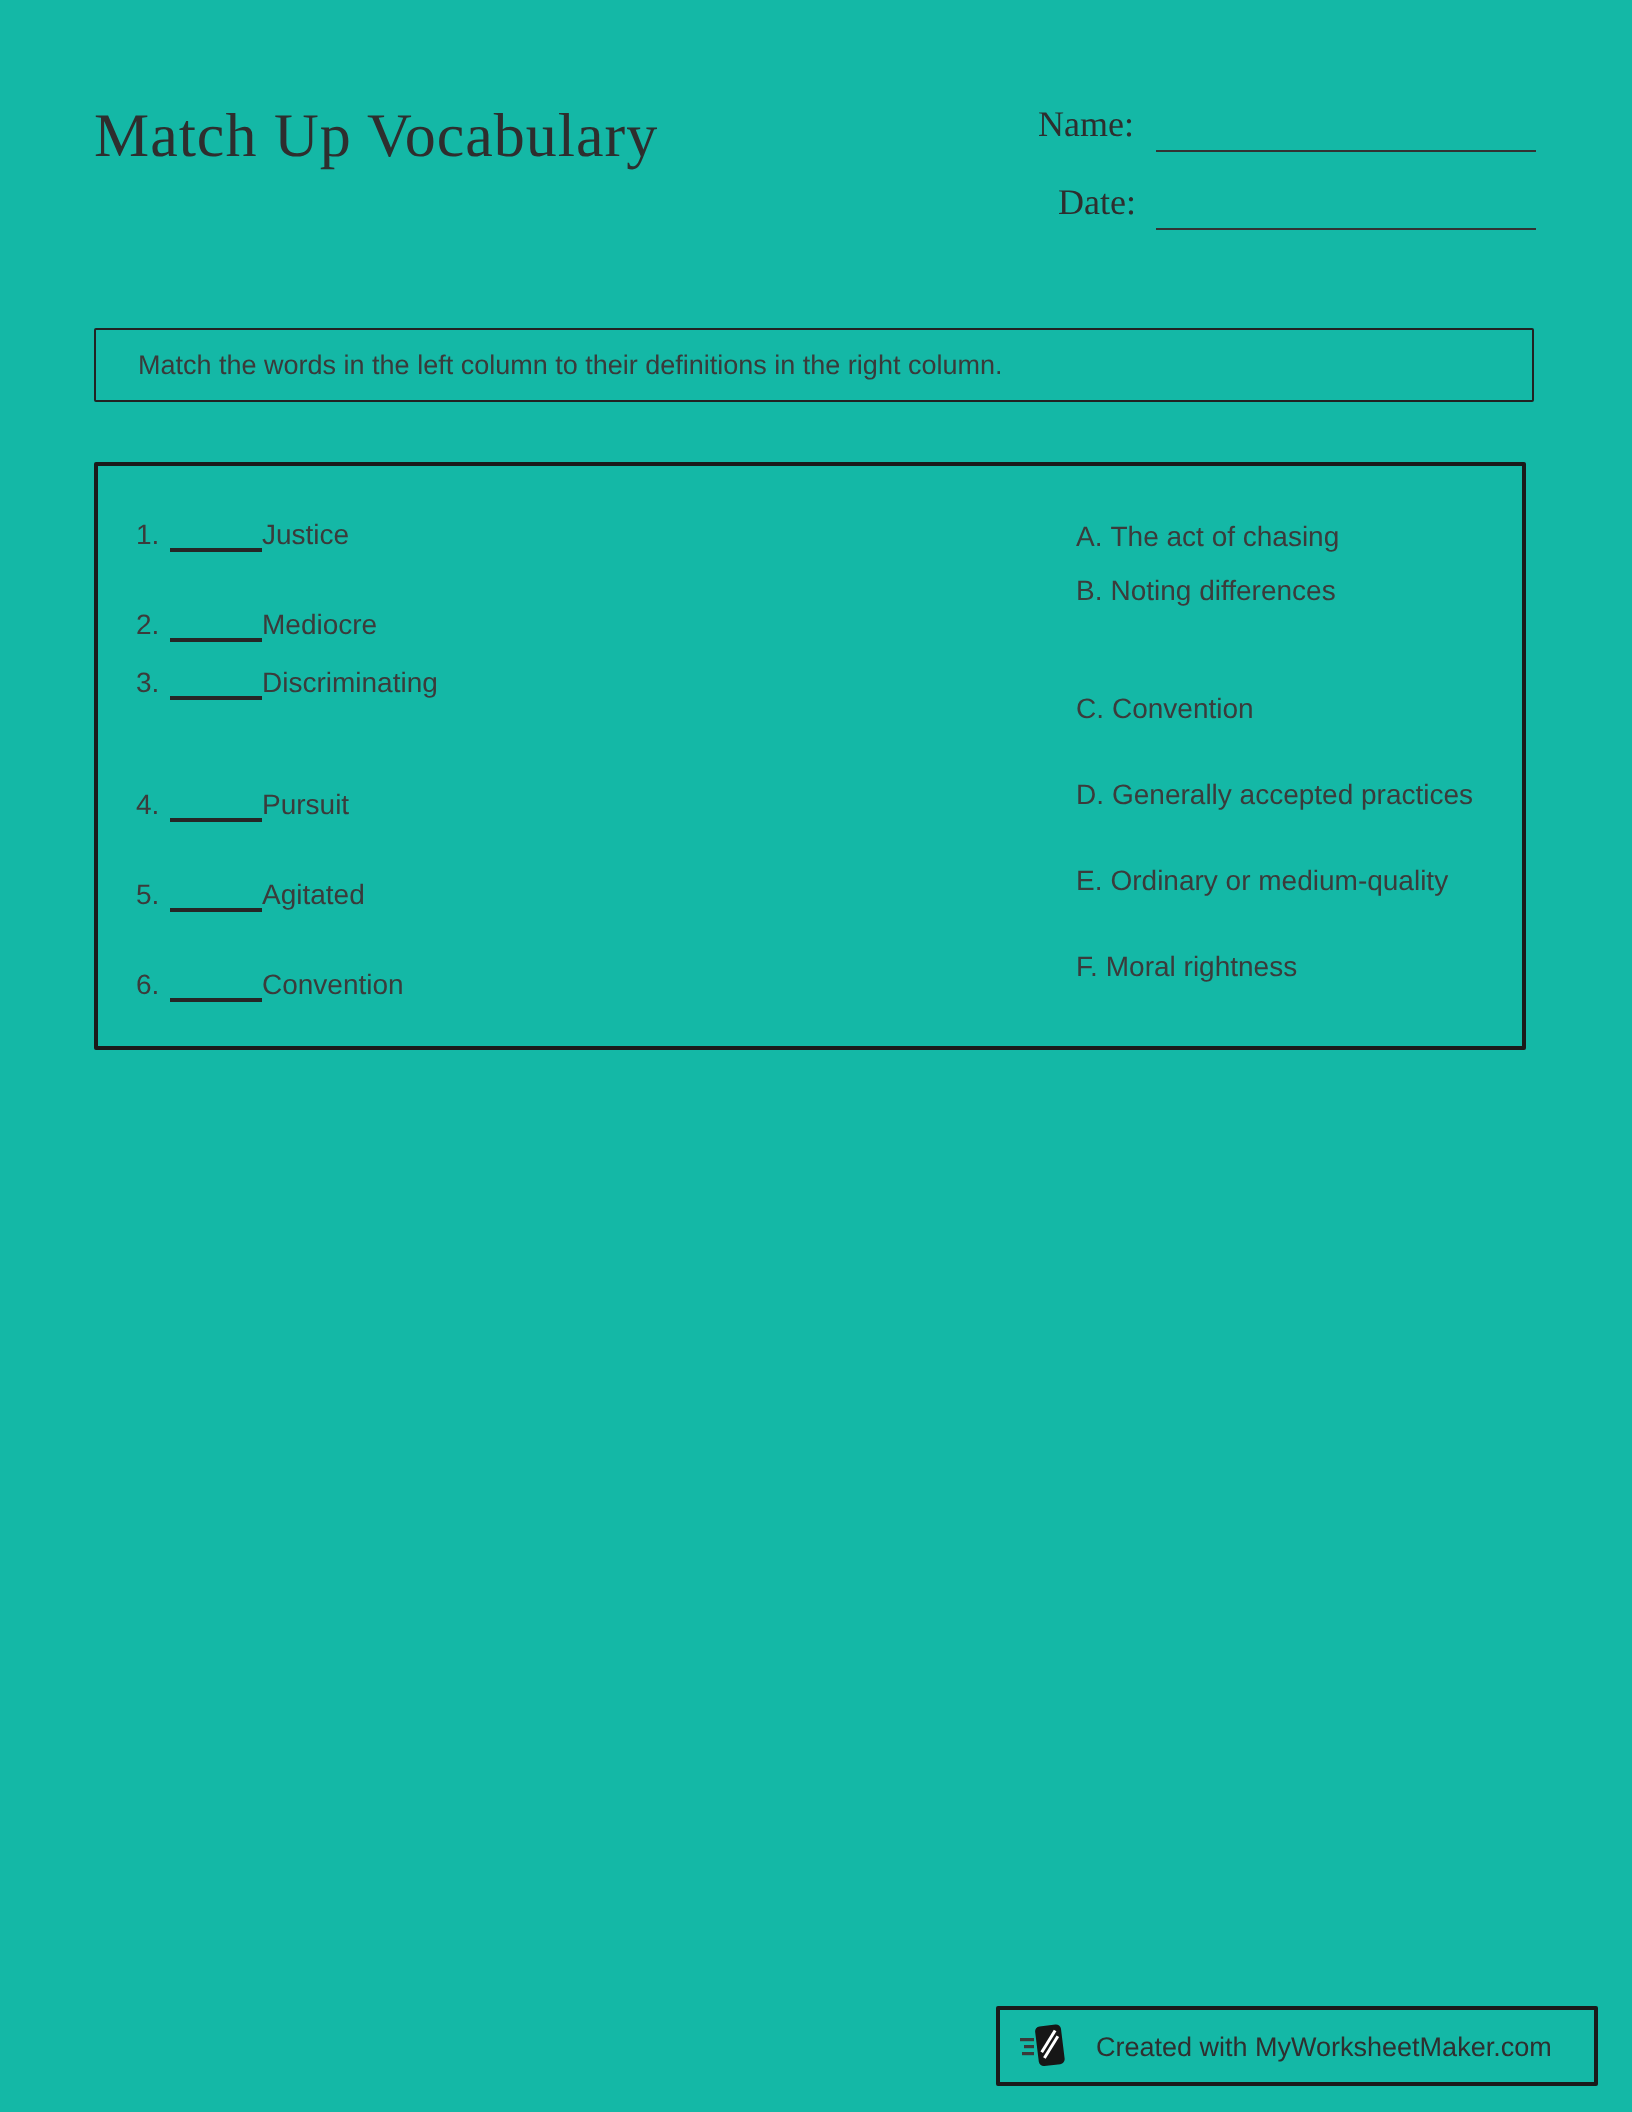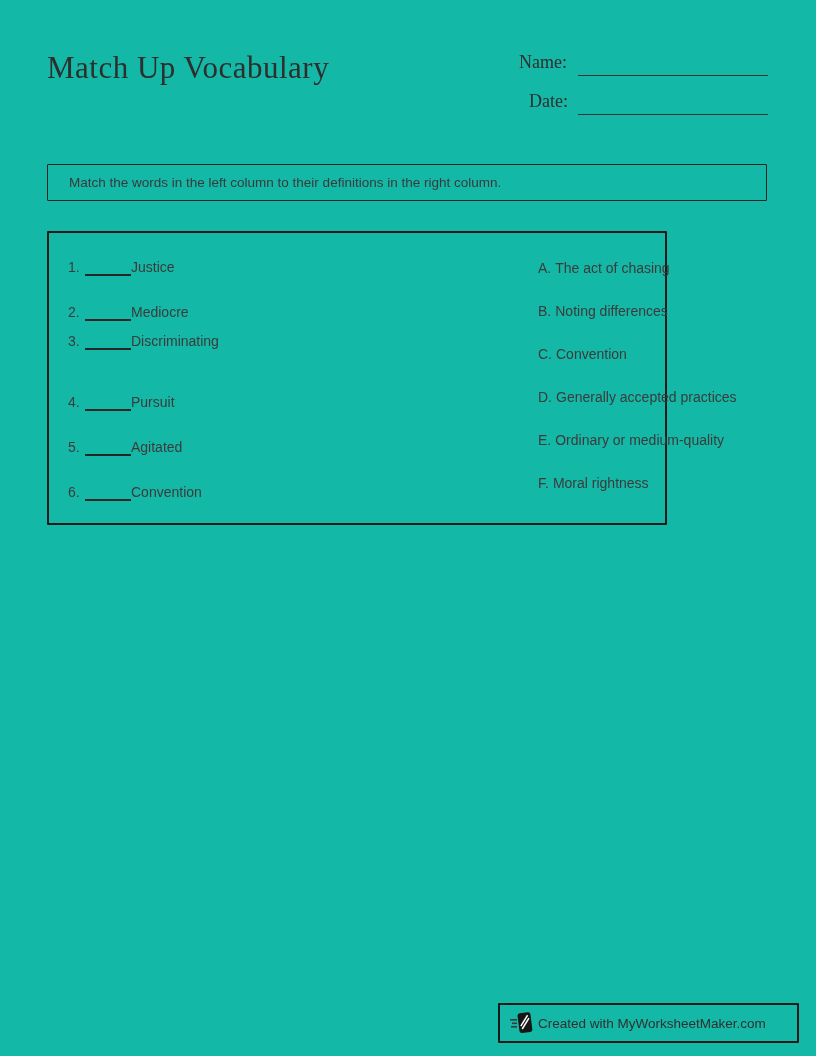--- a/index.html
+++ b/index.html
@@ -59,21 +59,21 @@
   .instruction-text {
     font-size: 13.5px;
     color: #3a3a3a;
   }
 
   
   .matching-box {
     position: absolute;
     left: 47px;
     top: 231px;
-    width: 620px;
+    width: 716px;
     height: 294px;
     border: 2px solid #1a1a1a;
     border-radius: 1px;
   }
   .word-row {
     position: absolute;
     left: 19px;
     font-size: 14px;
     color: #3b3b3b;
     white-space: nowrap;
@@ -102,21 +102,21 @@
   .footer-credit-box {
     position: absolute;
     left: 498px;
     top: 1003px;
     width: 301px;
     height: 40px;
     border: 2px solid #1a1a1a;
     border-radius: 1px;
     display: flex;
     align-items: center;
-    gap: 4px;
+    gap: 14px;
     padding: 0 10px;
   }
   .footer-credit-text {
     font-size: 13.5px;
     color: #2f2f2f;
     white-space: nowrap;
   }
   .logo-icon { flex: 0 0 auto; display: block; }
 </style>
 </head>
@@ -153,21 +153,21 @@
     <div class="word-row" style="top:206px">
       <span class="word-number">5.</span><span class="answer-blank"></span><span class="word-label">Agitated</span>
     </div>
     <div class="word-row" style="top:251px">
       <span class="word-number">6.</span><span class="answer-blank"></span><span class="word-label">Convention</span>
     </div>
 
     <div class="definition-item" style="top:27px">
       <span class="definition-letter">A.</span><span class="definition-text">The act of chasing</span>
     </div>
-    <div class="definition-item" style="top:70px">
+    <div class="definition-item" style="top:54px">
       <span class="definition-letter">B.</span><span class="definition-text">Noting differences</span>
     </div>
     <div class="definition-item" style="top:113px">
       <span class="definition-letter">C.</span><span class="definition-text">Convention</span>
     </div>
     <div class="definition-item" style="top:156px">
       <span class="definition-letter">D.</span><span class="definition-text">Generally accepted practices</span>
     </div>
     <div class="definition-item" style="top:199px">
       <span class="definition-letter">E.</span><span class="definition-text">Ordinary or medium-quality</span>

